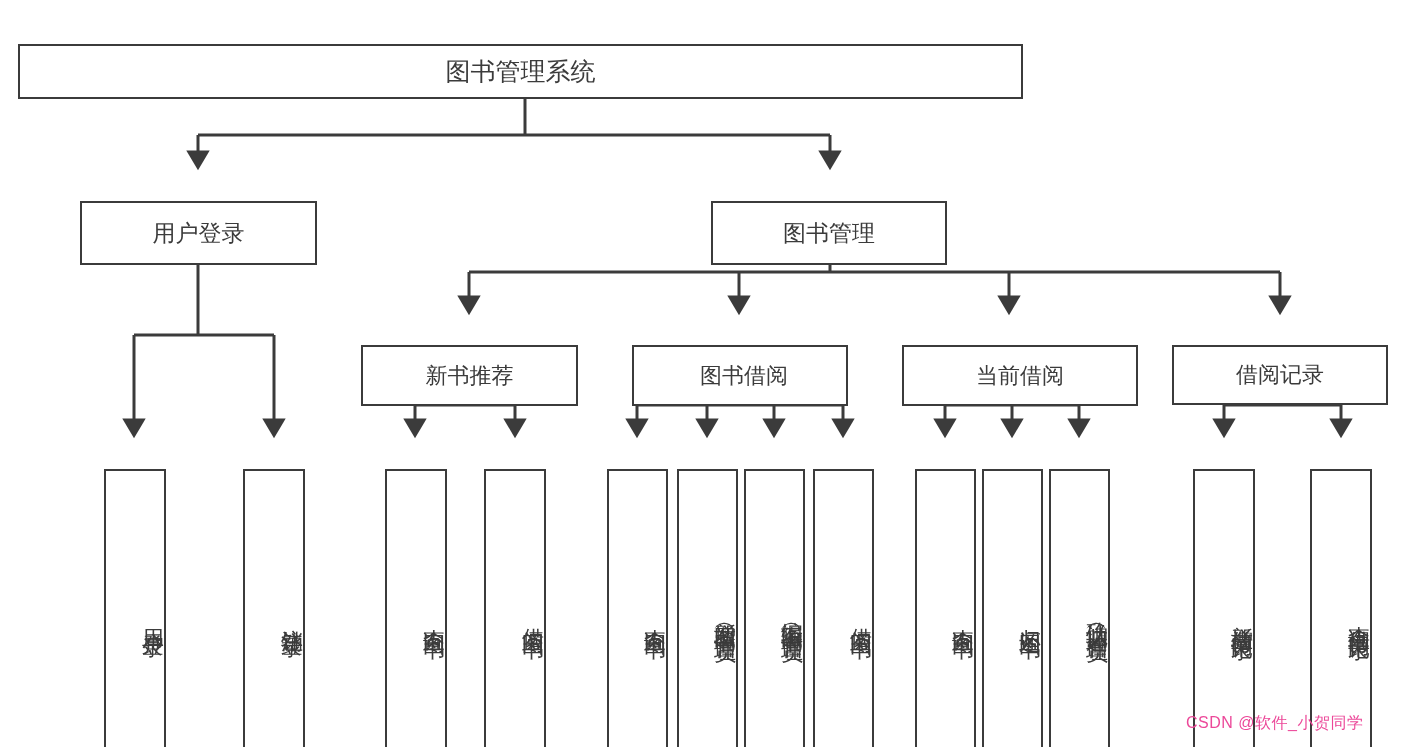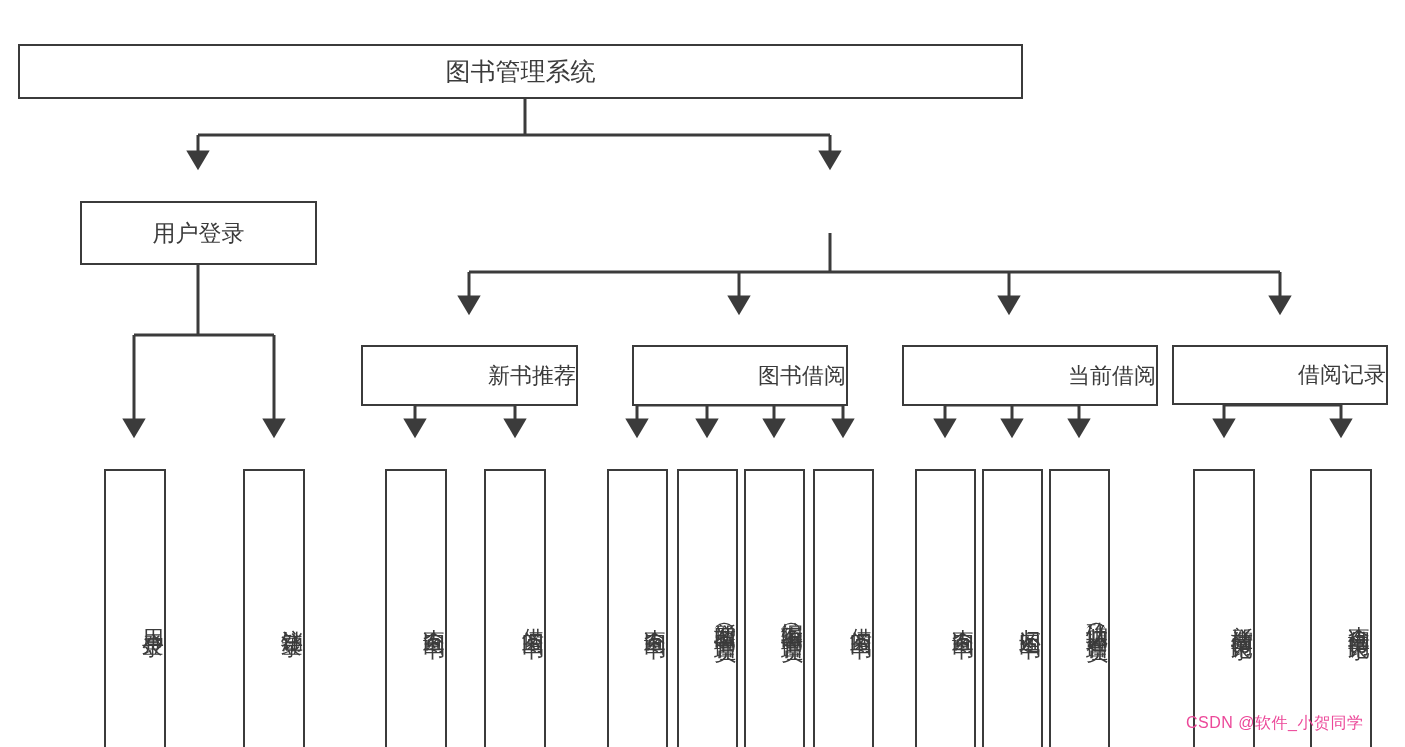--- a/index.html
+++ b/index.html
@@ -40,21 +40,20 @@
     margin-top: 32px;
   }
   .node.level-0 {
     font-size: 25px;
   }
   .node.level-1 {
     font-size: 23px;
   }
   .node.level-2 {
     font-size: 22px;
-    justify-content: flex-end;
   }
   
   .node.leaf {
     font-size: 22px;
     writing-mode: vertical-rl;
     text-orientation: upright;
     letter-spacing: 3px;
     padding-top: 6px;
     padding-bottom: 6px;
     align-items: flex-start;
@@ -132,30 +131,33 @@
   </svg>
 
   <div class="node level-0" style="left:18px; top:12px; width:1005px; height:55px;">
     <span class="label">图书管理系统</span>
   </div>
 
   <div class="node level-1" style="left:80px; top:169px; width:237px; height:64px;">
     <span class="label">用户登录</span>
   </div>
 
+  <div class="node level-1" style="left:711px; top:169px; width:236px; height:64px;">
+    <span class="label">图书管理</span>
+  </div>
 
   <div class="node level-2" style="left:361px; top:313px; width:217px; height:61px;">
     <span class="label">新书推荐</span>
   </div>
 
   <div class="node level-2" style="left:632px; top:313px; width:216px; height:61px;padding-left:8px;">
     <span class="label">图书借阅</span>
   </div>
 
-  <div class="node level-2" style="left:902px; top:313px; width:256px; height:61px;">
+  <div class="node level-2" style="left:902px; top:313px; width:236px; height:61px;">
     <span class="label">当前借阅</span>
   </div>
 
   <div class="node level-2" style="left:1172px; top:313px; width:216px; height:60px;">
     <span class="label">借阅记录</span>
   </div>
 
   <div class="node leaf" style="left:104px; top:437px; width:62px; height:296px;">
     <span class="label">用户登录</span>
   </div>

